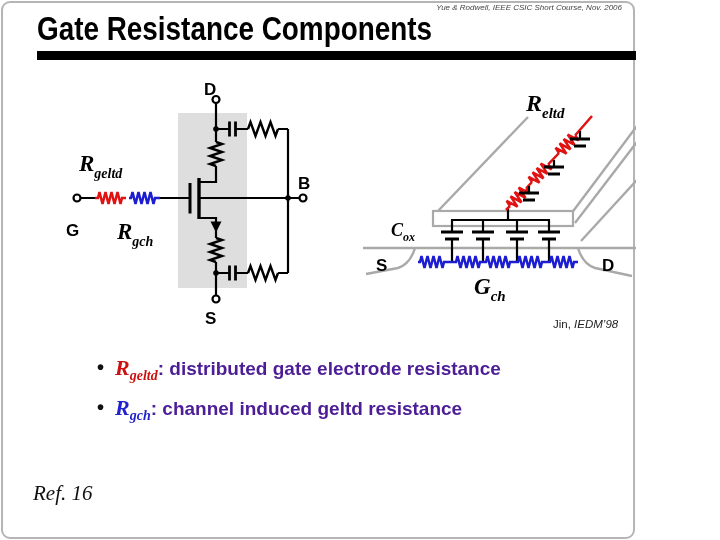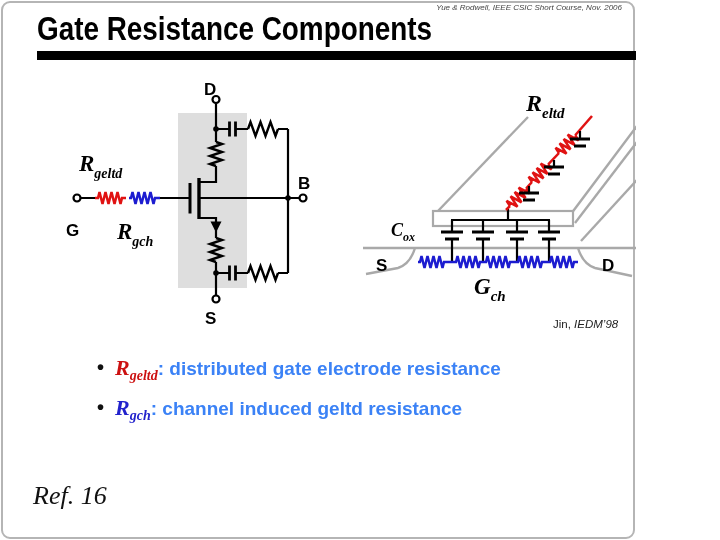--- a/index.html
+++ b/index.html
@@ -11,23 +11,23 @@
          letter-spacing:0px;white-space:nowrap;transform:scaleX(0.82);transform-origin:left top;}
   .title-rule{position:absolute;top:51px;left:37px;width:649px;height:9px;background:#000;}
   .diagrams{position:absolute;left:0;top:70px;width:720px;height:280px;}
   .bullets{position:absolute;left:97px;top:355px;}
   .bullet{margin-bottom:11px;font-size:19px;font-weight:bold;color:#111;white-space:nowrap;}
   .bdot{display:inline-block;margin-right:11px;font-size:20px;vertical-align:1px;}
   .bsym{font-family:"Liberation Serif",serif;font-style:italic;font-weight:bold;font-size:22px;}
   .bsym sub{font-size:14px;}
   .sym-red{color:#cc1111;}
   .sym-blue{color:#2222cc;}
-  .btext{color:#3b82f6;}
+  .btext{color:#4c1d95;}
   .ref-label{position:absolute;left:33px;top:481px;font-family:"Liberation Serif",serif;
-             font-style:italic;font-size:26px;color:#111;}
+             font-style:italic;font-size:21px;color:#111;}
   
   .wire{stroke:#000;stroke-width:2.2;fill:none;}
   .bar{stroke:#000;stroke-width:3;fill:none;}
   .zz-red{stroke:#e01212;stroke-width:2.5;fill:none;stroke-linejoin:miter;}
   .zz-blue{stroke:#1c1cd0;stroke-width:2.5;fill:none;stroke-linejoin:miter;}
   .zz-blk{stroke:#000;stroke-width:2.4;fill:none;stroke-linejoin:miter;}
   .plate{stroke:#000;stroke-width:2.8;fill:none;}
   .plate-thick{stroke:#000;stroke-width:3;fill:none;}
   .gray{stroke:#a9a9a9;stroke-width:2.4;fill:none;}
   .term{fill:#fff;stroke:#000;stroke-width:2.2;}

